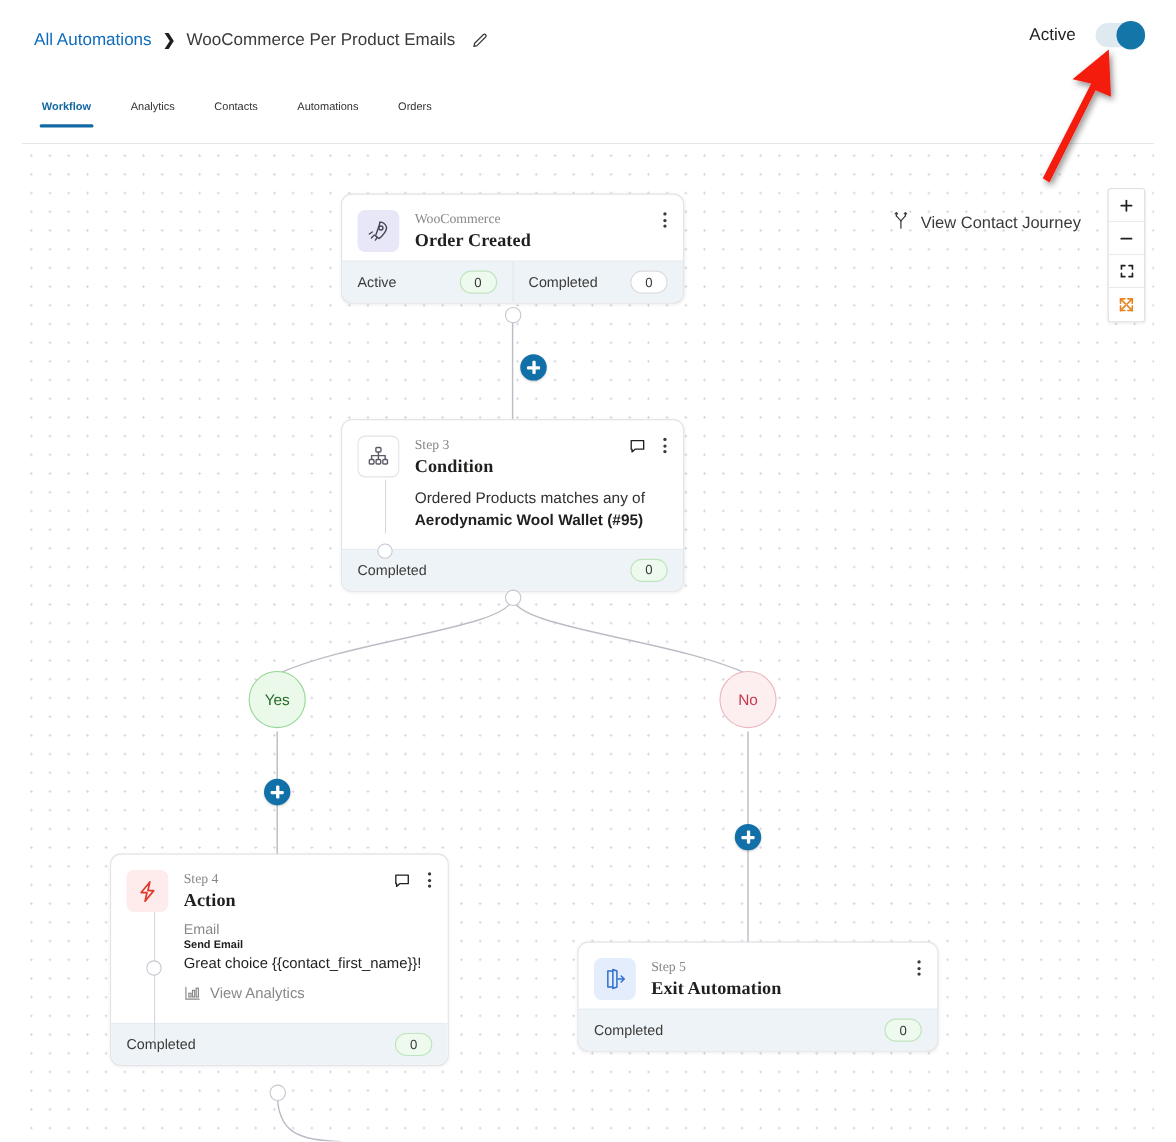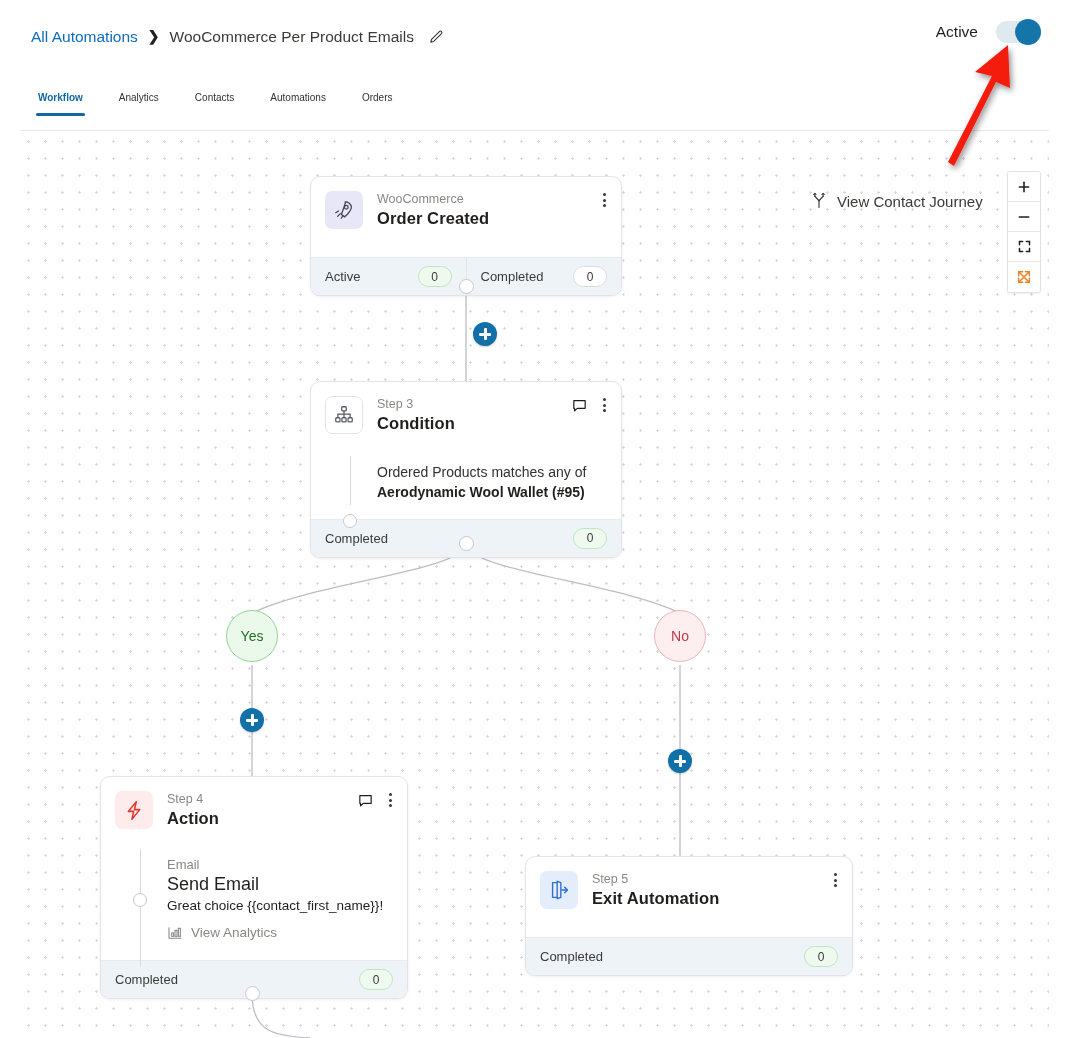--- a/index.html
+++ b/index.html
@@ -67,21 +67,21 @@
 
   
   .node {
     position:absolute;
     background:#fff;
     border:1px solid #e3e4e8;
     border-radius:10px;
     box-shadow: 0 1px 3px rgba(0,0,0,.07);
     overflow:hidden;
   }
-  .node-head { display:flex; align-items:flex-start; padding: 14px 14px 28px 14px; position:relative; }
+  .node-head { display:flex; align-items:flex-start; padding: 14px 14px 8px 14px; position:relative;font-family:Liberation Serif, serif; }
   .node-icon {
     width:38px; height:38px; border-radius:7px;
     display:flex; align-items:center; justify-content:center; flex:0 0 38px;
   }
   .ic-trigger { background:#e8e7f7; }
   .ic-cond    { background:#ffffff; border:1px solid #e3e4e8; }
   .ic-action  { background:#fdeceb; }
   .ic-exit    { background:#e3edfb; }
   .node-titles { margin-left: 14px; padding-top:1px; }
   .node-sub { font-size:12.5px; color:#8a8886; line-height:1.25; }
@@ -123,21 +123,21 @@
 
   
   .act-rail { position:absolute; left:32px; top:-8px; height:118px; width:14px; }
   .act-rail .line { position:absolute; left:6.5px; top:0; bottom:0; width:1px; background:#d8d8e0; }
   .act-rail .dot {
     position:absolute; left:0; top:44px; width:14px; height:14px;
     border-radius:50%; background:#fff; border:1.5px solid #c7c7d1;
   }
   .act-content { margin-left:52px; }
   .act-label { font-size:13px; color:#8a8886; }
-  .act-title { font-size:18px; font-weight:400; color:#201f1e; margin-top:2px; }
+  .act-title { font-size:10px; font-weight:700; color:#201f1e; margin-top:2px; }
   .act-desc { font-size:13.5px; color:#201f1e; margin-top:3px; }
   .act-analytics {
     display:flex; gap:8px; margin-top:12px;
     font-size:13.5px; color:#8a8886; cursor:pointer;
   }
 
   
   .port {
     position:absolute; width:15px; height:15px; border-radius:50%;
     background:#fff; border:1.5px solid #c7c7d1; z-index:6;

